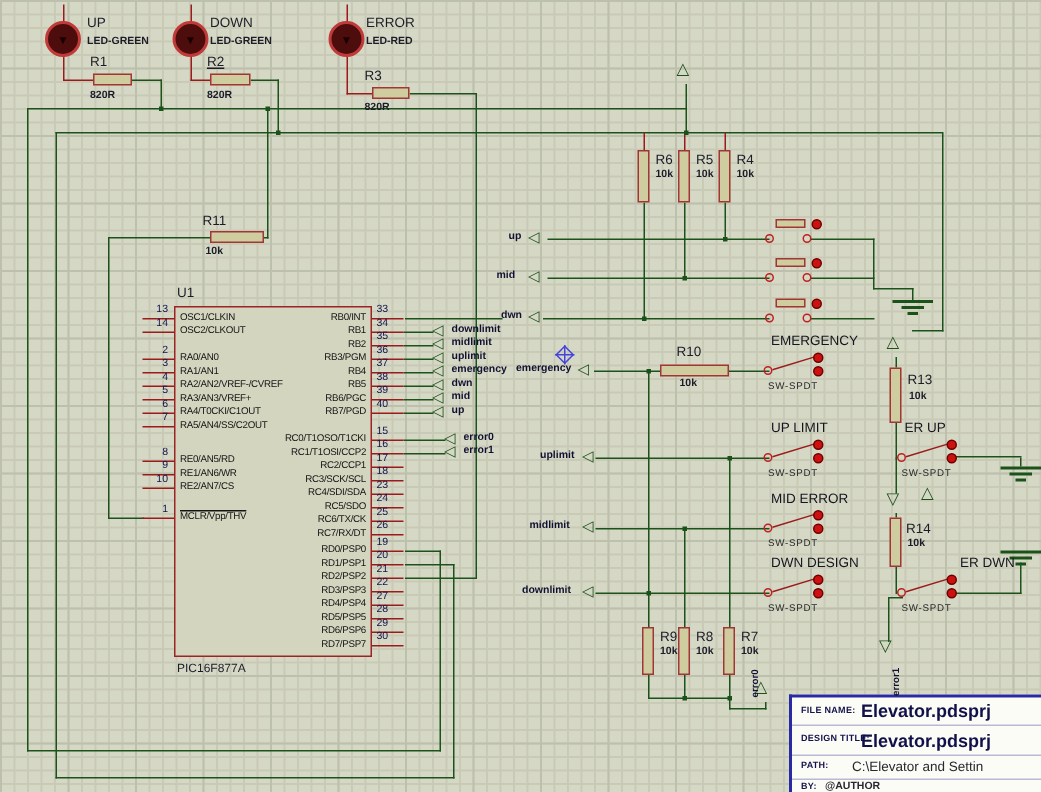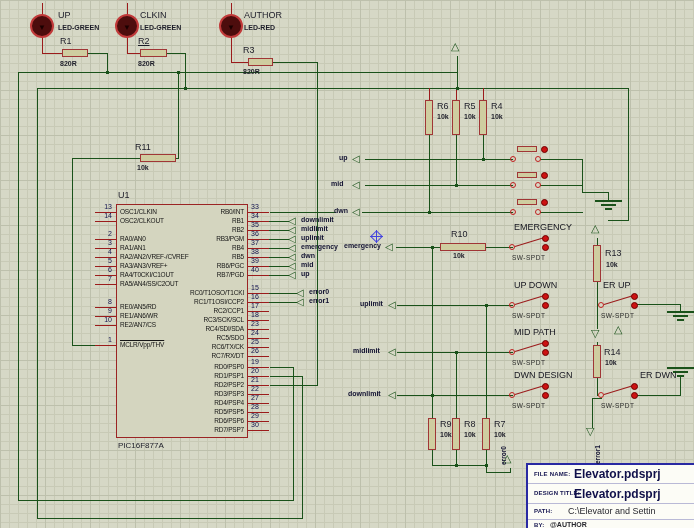--- a/index.html
+++ b/index.html
@@ -192,27 +192,27 @@
     <div class="glyph" style="left: 586px; top: 426px;">▽</div>
     <div class="vtext" style="left: 500px; top: 465px;">error0</div>
     <div class="vtext" style="left: 594px; top: 464px;">error1</div>
     <div class="led" style="left: 30px; top: 14px;"><span>▼</span></div>
     <div class="txt ref" style="left: 58px; top: 10px;">UP</div>
     <div class="txt val" style="left: 58px; top: 24px;">LED-GREEN</div>
     <div class="txt ref" style="left: 60px; top: 36px;">R1</div>
     <div class="resbody" style="left: 62px; top: 49px; width: 26px; height: 8px;"></div>
     <div class="txt val" style="left: 60px; top: 60px;">820R</div>
     <div class="led" style="left: 115px; top: 14px;"><span>▼</span></div>
-    <div class="txt ref" style="left: 140px; top: 10px;">CLKIN</div>
+    <div class="txt ref" style="left: 140px; top: 10px;">DOWN</div>
     <div class="txt val" style="left: 140px; top: 24px;">LED-GREEN</div>
     <div class="txt ref" style="left: 138px; top: 36px; text-decoration: underline;">R2</div>
     <div class="resbody" style="left: 140px; top: 49px; width: 27px; height: 8px;"></div>
     <div class="txt val" style="left: 138px; top: 60px;">820R</div>
     <div class="led" style="left: 219px; top: 14px;"><span>▼</span></div>
-    <div class="txt ref" style="left: 244px; top: 10px;">AUTHOR</div>
+    <div class="txt ref" style="left: 244px; top: 10px;">ERROR</div>
     <div class="txt val" style="left: 244px; top: 24px;">LED-RED</div>
     <div class="txt ref" style="left: 243px; top: 45px;">R3</div>
     <div class="resbody" style="left: 248px; top: 58px; width: 25px; height: 8px;"></div>
     <div class="txt val" style="left: 243px; top: 68px;">820R</div>
     <div class="resbody" style="left: 140px; top: 154px; width: 36px; height: 8px;"></div>
     <div class="txt ref" style="left: 135px; top: 142px;">R11</div>
     <div class="txt val" style="left: 137px; top: 164px;">10k</div>
     <div class="resbody" style="left: 425px; top: 100px; width: 8px; height: 35px;"></div>
     <div class="txt ref" style="left: 437px; top: 101px;">R6</div>
     <div class="txt val" style="left: 437px; top: 113px;">10k</div>
@@ -395,27 +395,27 @@
     <div class="contact" style="left: 510px; top: 209px;"></div>
     <div class="contact" style="left: 535px; top: 209px;"></div>
     <div class="cap" style="left: 517px; top: 199px; width: 20px; height: 6px;"></div>
     <div class="rdot" style="left: 541px; top: 199px;"></div>
     <div class="txt swtitle" style="left: 514px; top: 222px;">EMERGENCY</div>
     <div class="contact" style="left: 509px; top: 244px;"></div>
     <div class="lever" style="left: 515px; top: 246px; width: 30px; height: 1px;"></div>
     <div class="rdot" style="left: 542px; top: 235px;"></div>
     <div class="rdot" style="left: 542px; top: 244px;"></div>
     <div class="txt swmodel" style="left: 512px; top: 254px;">SW-SPDT</div>
-    <div class="txt swtitle" style="left: 514px; top: 280px;">UP DOWN</div>
+    <div class="txt swtitle" style="left: 514px; top: 280px;">UP LIMIT</div>
     <div class="contact" style="left: 509px; top: 302px;"></div>
     <div class="lever" style="left: 515px; top: 304px; width: 30px; height: 1px;"></div>
     <div class="rdot" style="left: 542px; top: 293px;"></div>
     <div class="rdot" style="left: 542px; top: 302px;"></div>
     <div class="txt swmodel" style="left: 512px; top: 312px;">SW-SPDT</div>
-    <div class="txt swtitle" style="left: 514px; top: 327px;">MID PATH</div>
+    <div class="txt swtitle" style="left: 514px; top: 327px;">MID ERROR</div>
     <div class="contact" style="left: 509px; top: 349px;"></div>
     <div class="lever" style="left: 515px; top: 351px; width: 30px; height: 1px;"></div>
     <div class="rdot" style="left: 542px; top: 340px;"></div>
     <div class="rdot" style="left: 542px; top: 349px;"></div>
     <div class="txt swmodel" style="left: 512px; top: 359px;">SW-SPDT</div>
     <div class="txt swtitle" style="left: 514px; top: 370px;">DWN DESIGN</div>
     <div class="contact" style="left: 509px; top: 392px;"></div>
     <div class="lever" style="left: 515px; top: 394px; width: 30px; height: 1px;"></div>
     <div class="rdot" style="left: 542px; top: 383px;"></div>
     <div class="rdot" style="left: 542px; top: 392px;"></div>

